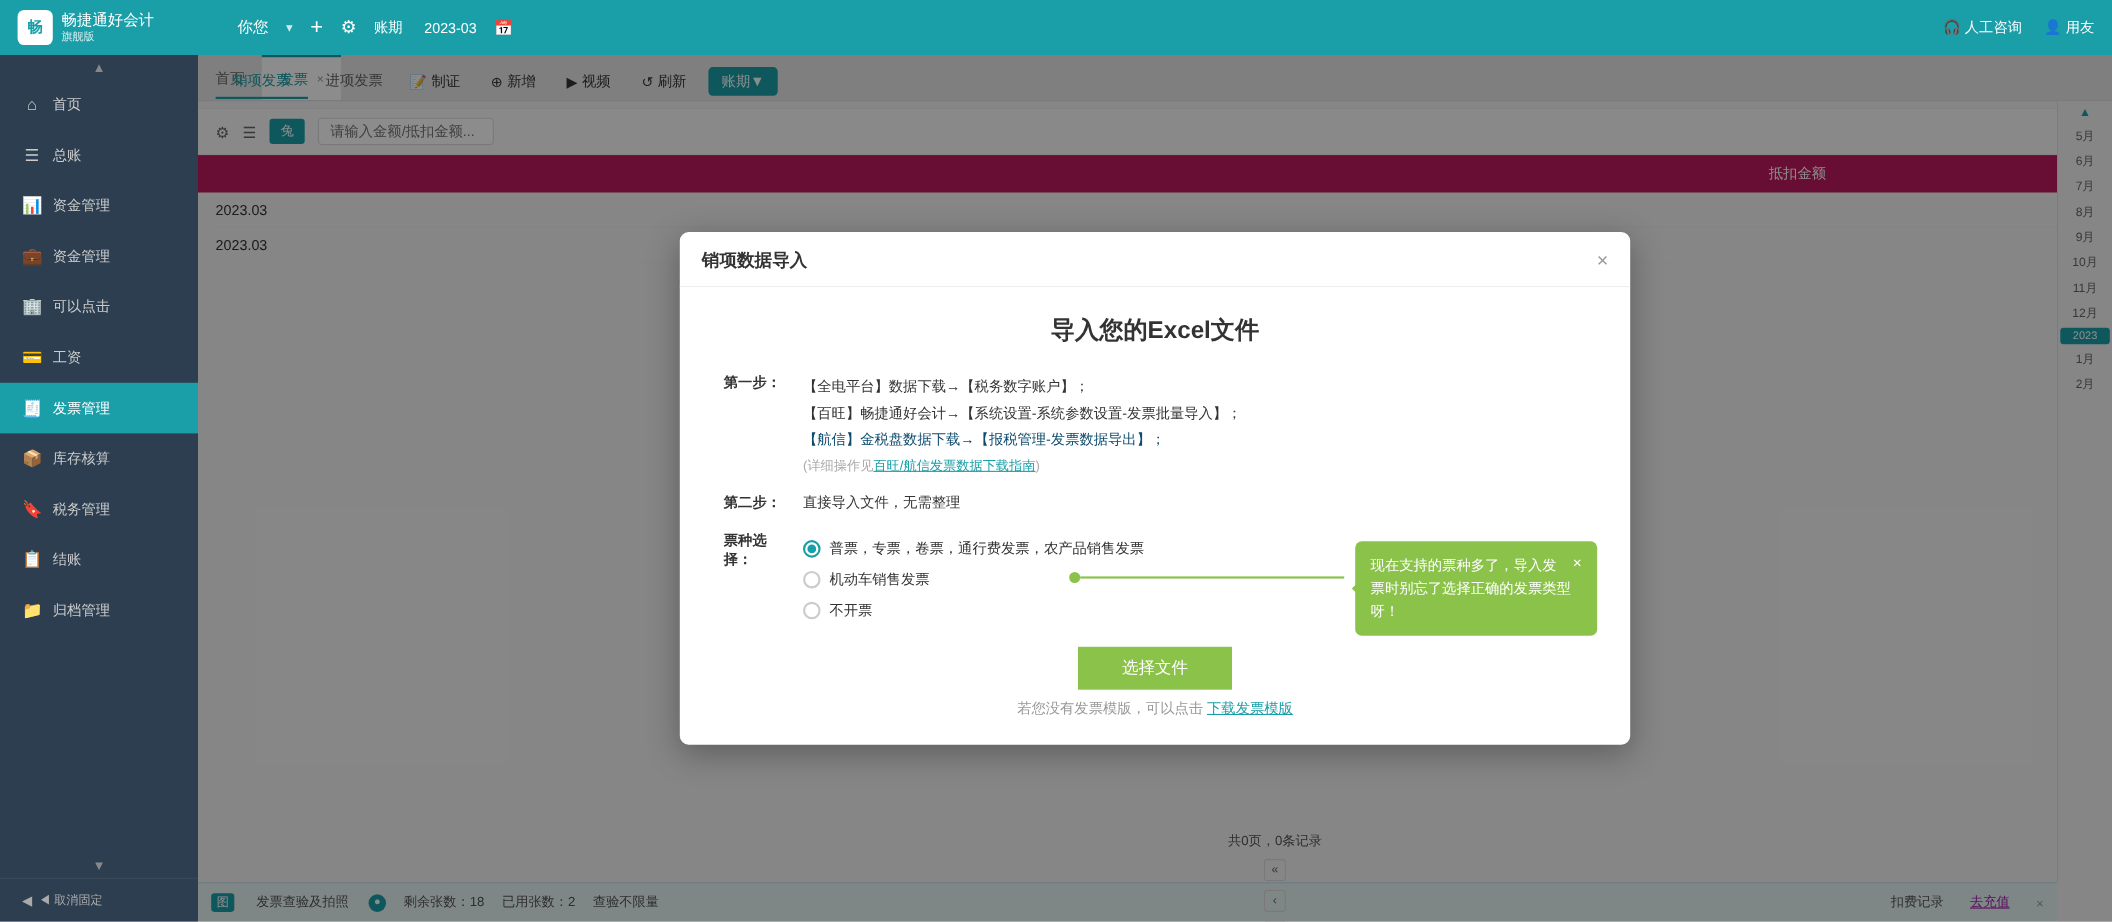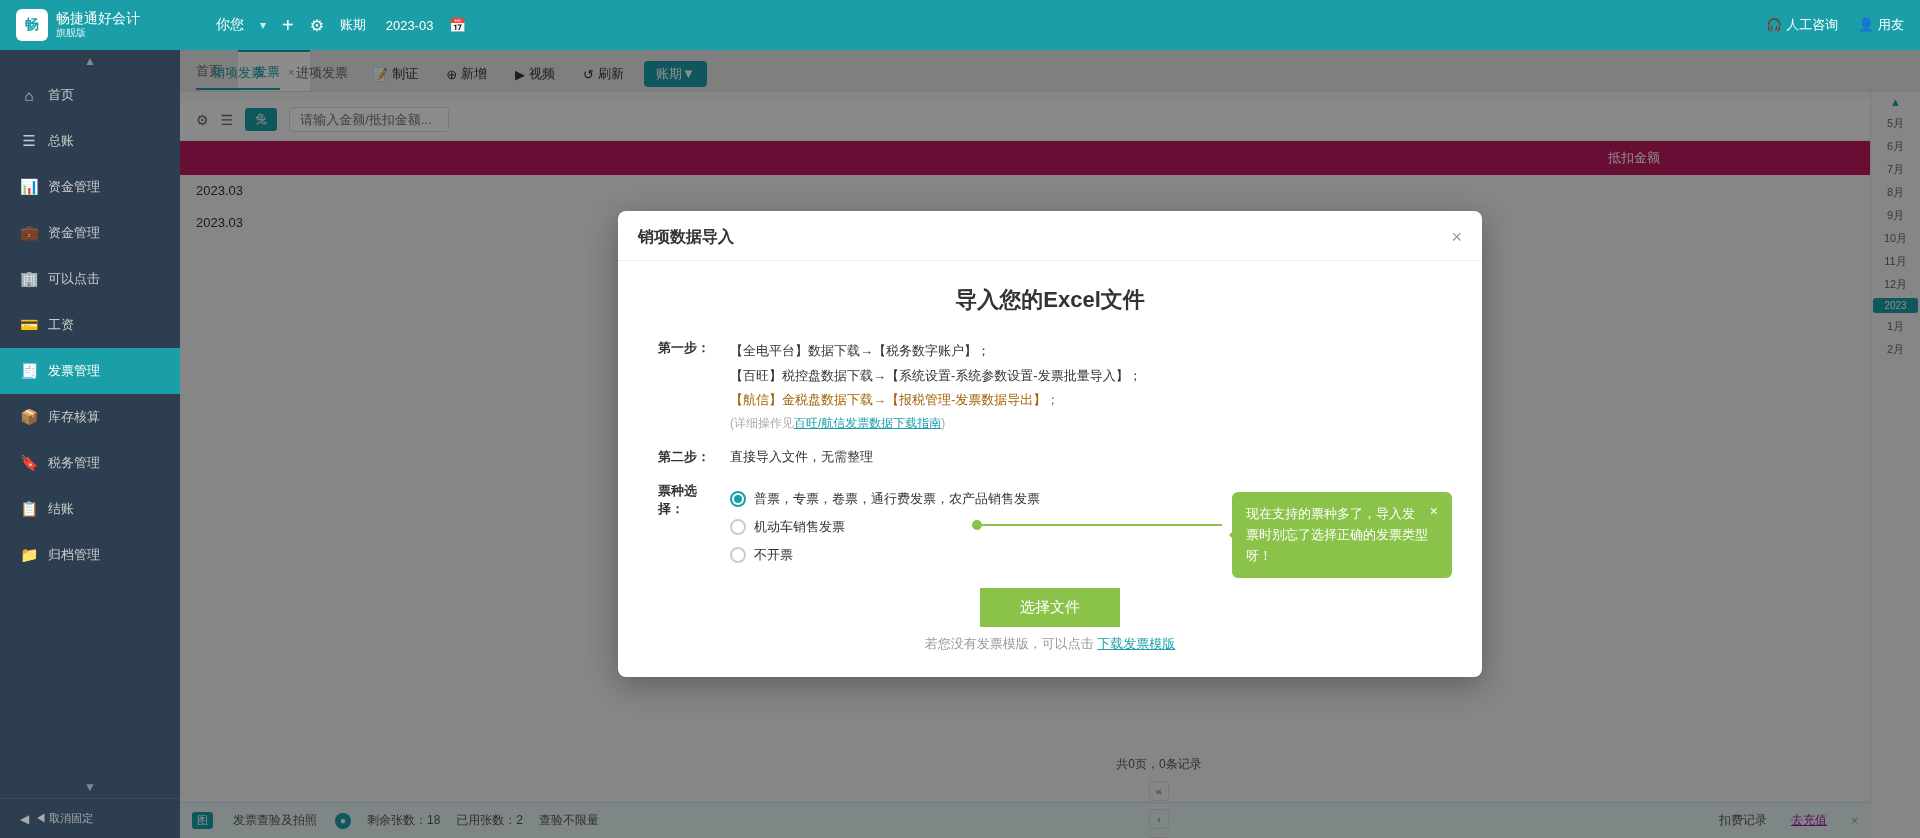--- a/index.html
+++ b/index.html
@@ -564,22 +564,22 @@
             <span class="modal-close">×</span>
           </div>
           <div class="modal-body">
             <div class="modal-big-title">导入您的Excel文件</div>
 
             <div class="modal-section">
               <div class="modal-step-row">
                 <div style="width:60px;flex-shrink:0;font-size:13px;font-weight:bold;color:#333;">第一步：</div>
                 <div>
                   <div style="font-size:13px;color:#333;line-height:1.9;">【全电平台】数据下载→【税务数字账户】；</div>
-                  <div style="font-size:13px;color:#333;line-height:1.9;">【百旺】税控盘数据下载→【系统设置-系统参数设置-发票批量导入】；</div>
-                  <div style="font-size:13px;color:#a16207;line-height:1.9;">【航信】金税盘数据下载→【报税管理-发票数据导出】；</div>
+                  <div style="font-size:13px;color:#333;line-height:1.9;">【百旺】畅捷通好会计→【系统设置-系统参数设置-发票批量导入】；</div>
+                  <div style="font-size:13px;color:#0c4a6e;line-height:1.9;">【航信】金税盘数据下载→【报税管理-发票数据导出】；</div>
                   <div style="font-size:12px;color:#aaa;margin-top:2px;">
                     <span>(详细操作见</span><a href="#" style="color:#1a9fa8;">百旺/航信发票数据下载指南</a><span>)</span>
                   </div>
                 </div>
               </div>
             </div>
 
             <div class="modal-section">
               <div class="modal-step-row">
                 <div style="width:60px;flex-shrink:0;font-size:13px;font-weight:bold;color:#333;">第二步：</div>

